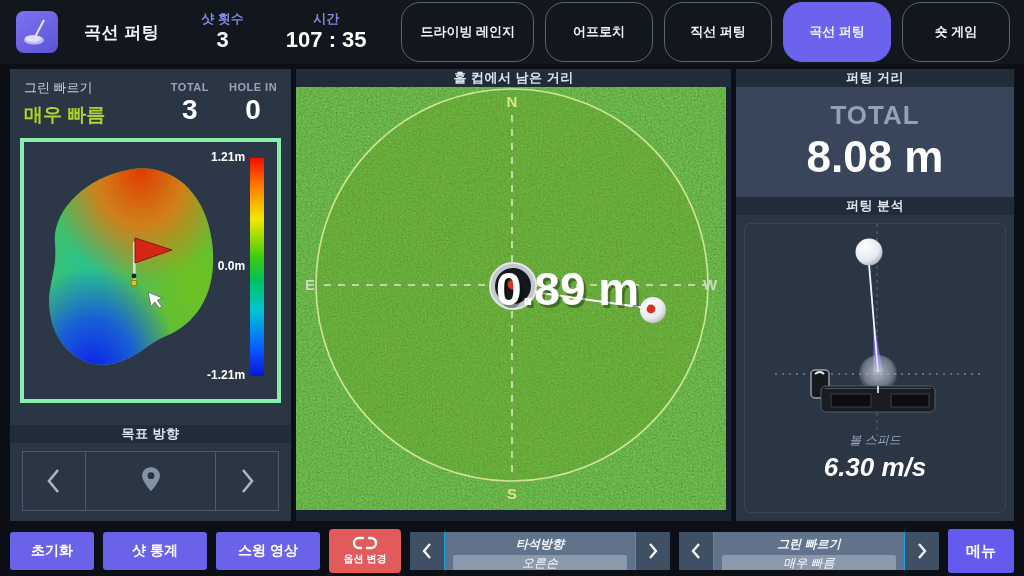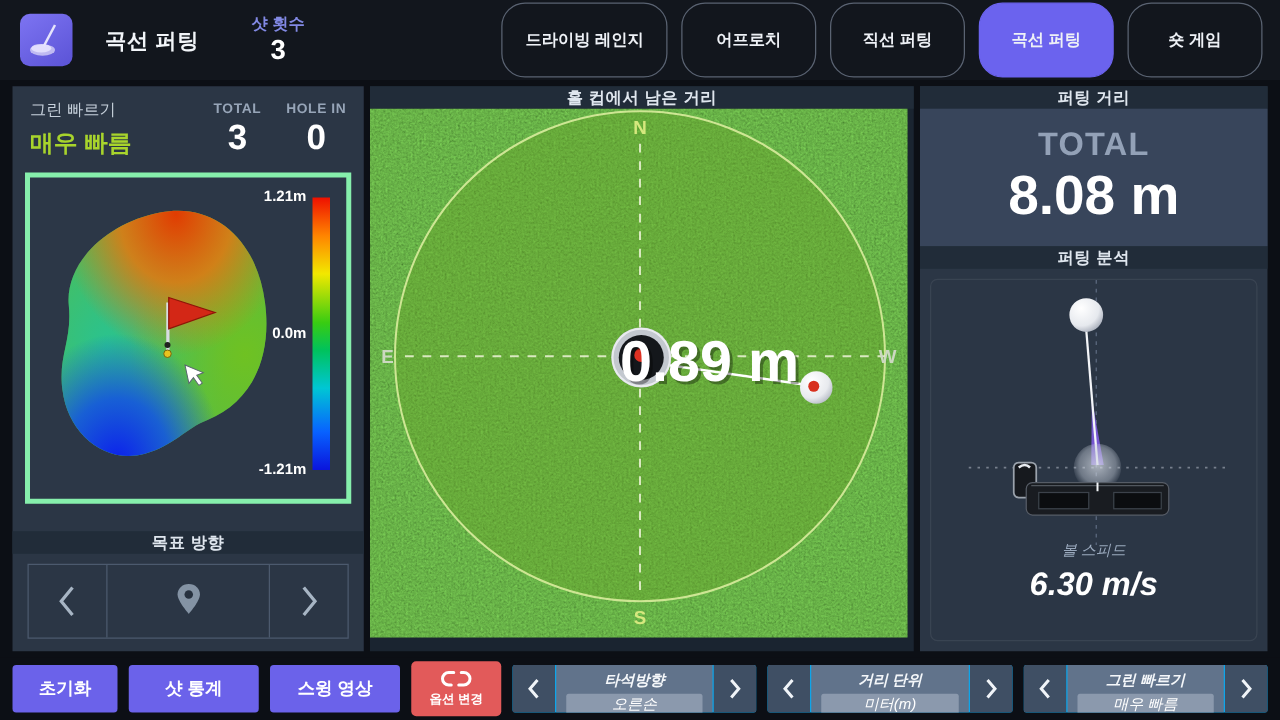--- a/index.html
+++ b/index.html
@@ -88,20 +88,24 @@
     <svg width="34" height="34" viewBox="0 0 34 34">
       <line x1="24" y1="5" x2="15" y2="22" stroke="#e6e4fb" stroke-width="2"></line>
       <ellipse cx="14" cy="25" rx="10" ry="4.5" fill="#cfcaf5" opacity="0.85"></ellipse>
       <ellipse cx="13" cy="23.5" rx="8" ry="3.4" fill="#eae7ff" opacity="0.8"></ellipse>
     </svg>
   </div>
   <div class="mode-title">곡선 퍼팅</div>
   <div class="stat">
     <span class="lbl">샷 횟수</span>
     <span class="val">3</span>
+  </div>
+  <div class="stat">
+    <span class="lbl">시간</span>
+    <span class="val">107 : 35</span>
   </div>
   <div class="tabs">
     <div class="tab">드라이빙 레인지</div>
     <div class="tab">어프로치</div>
     <div class="tab">직선 퍼팅</div>
     <div class="tab active">곡선 퍼팅</div>
     <div class="tab">숏 게임</div>
   </div>
 </div>
 
@@ -318,47 +322,32 @@
       <span class="lbl">타석방향</span>
       <span class="valbox">오른손</span>
     </div>
     <div class="sel-chev">
       <svg width="14" height="18" viewBox="0 0 14 18">
         <polyline points="4,2 10,9 4,16" fill="none" stroke="#f0f4f8" stroke-width="2.4"></polyline>
       </svg>
     </div>
   </div>
 
+
   <div class="selector">
     <div class="sel-chev">
       <svg width="14" height="18" viewBox="0 0 14 18">
         <polyline points="10,2 4,9 10,16" fill="none" stroke="#f0f4f8" stroke-width="2.4"></polyline>
       </svg>
     </div>
     <div class="sel-mid">
-      <span class="lbl">거리 단위</span>
-      <span class="valbox">미터(m)</span>
+      <span class="lbl">그린 빠르기</span>
+      <span class="valbox">매우 빠름</span>
     </div>
     <div class="sel-chev">
       <svg width="14" height="18" viewBox="0 0 14 18">
         <polyline points="4,2 10,9 4,16" fill="none" stroke="#f0f4f8" stroke-width="2.4"></polyline>
       </svg>
     </div>
   </div>
 
-  <div class="selector">
-    <div class="sel-chev">
-      <svg width="14" height="18" viewBox="0 0 14 18">
-        <polyline points="10,2 4,9 10,16" fill="none" stroke="#f0f4f8" stroke-width="2.4"></polyline>
-      </svg>
-    </div>
-    <div class="sel-mid">
-      <span class="lbl">그린 빠르기</span>
-      <span class="valbox">매우 빠름</span>
-    </div>
-    <div class="sel-chev">
-      <svg width="14" height="18" viewBox="0 0 14 18">
-        <polyline points="4,2 10,9 4,16" fill="none" stroke="#f0f4f8" stroke-width="2.4"></polyline>
-      </svg>
-    </div>
-  </div>
-
+  <div class="bb-btn bb-menu">메뉴</div>
 </div>
 
 </body></html>

